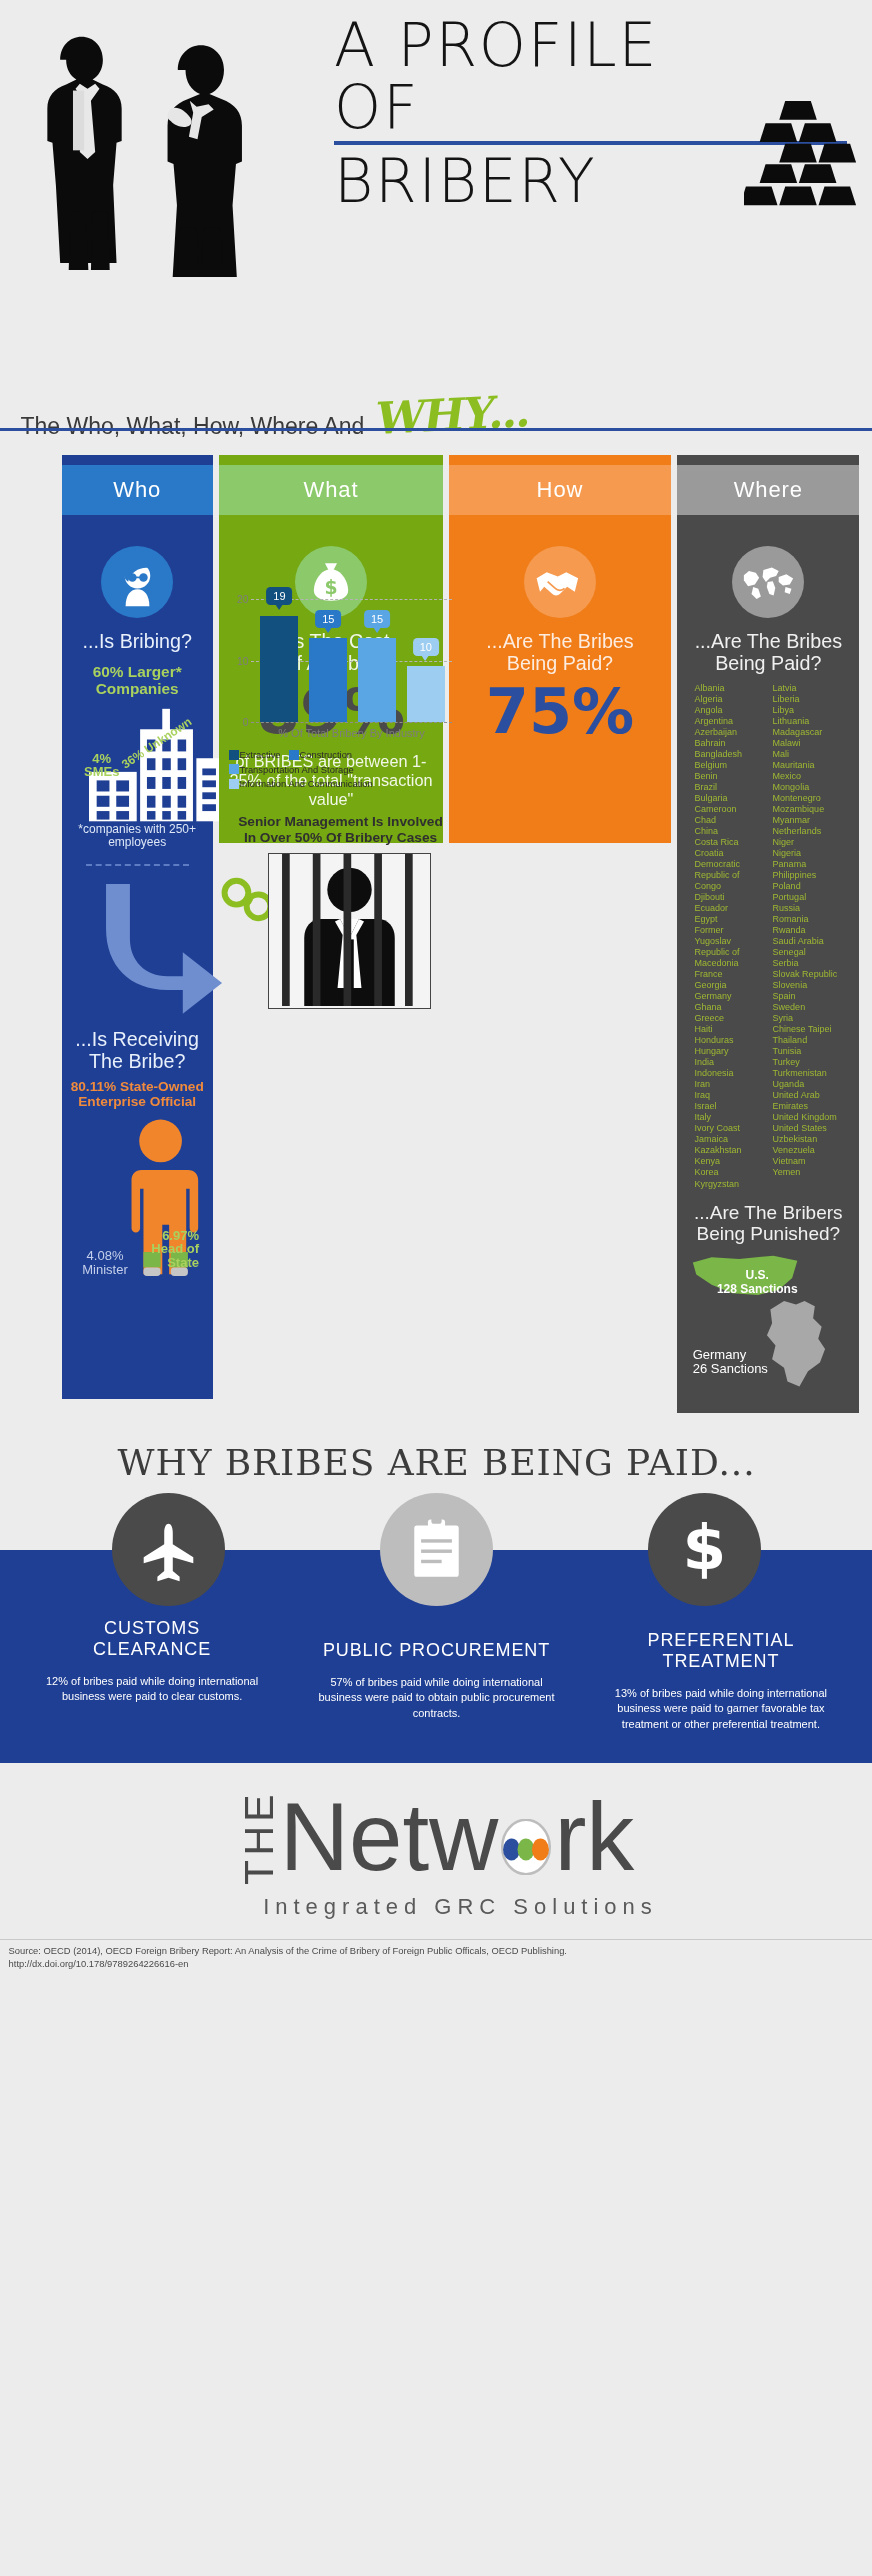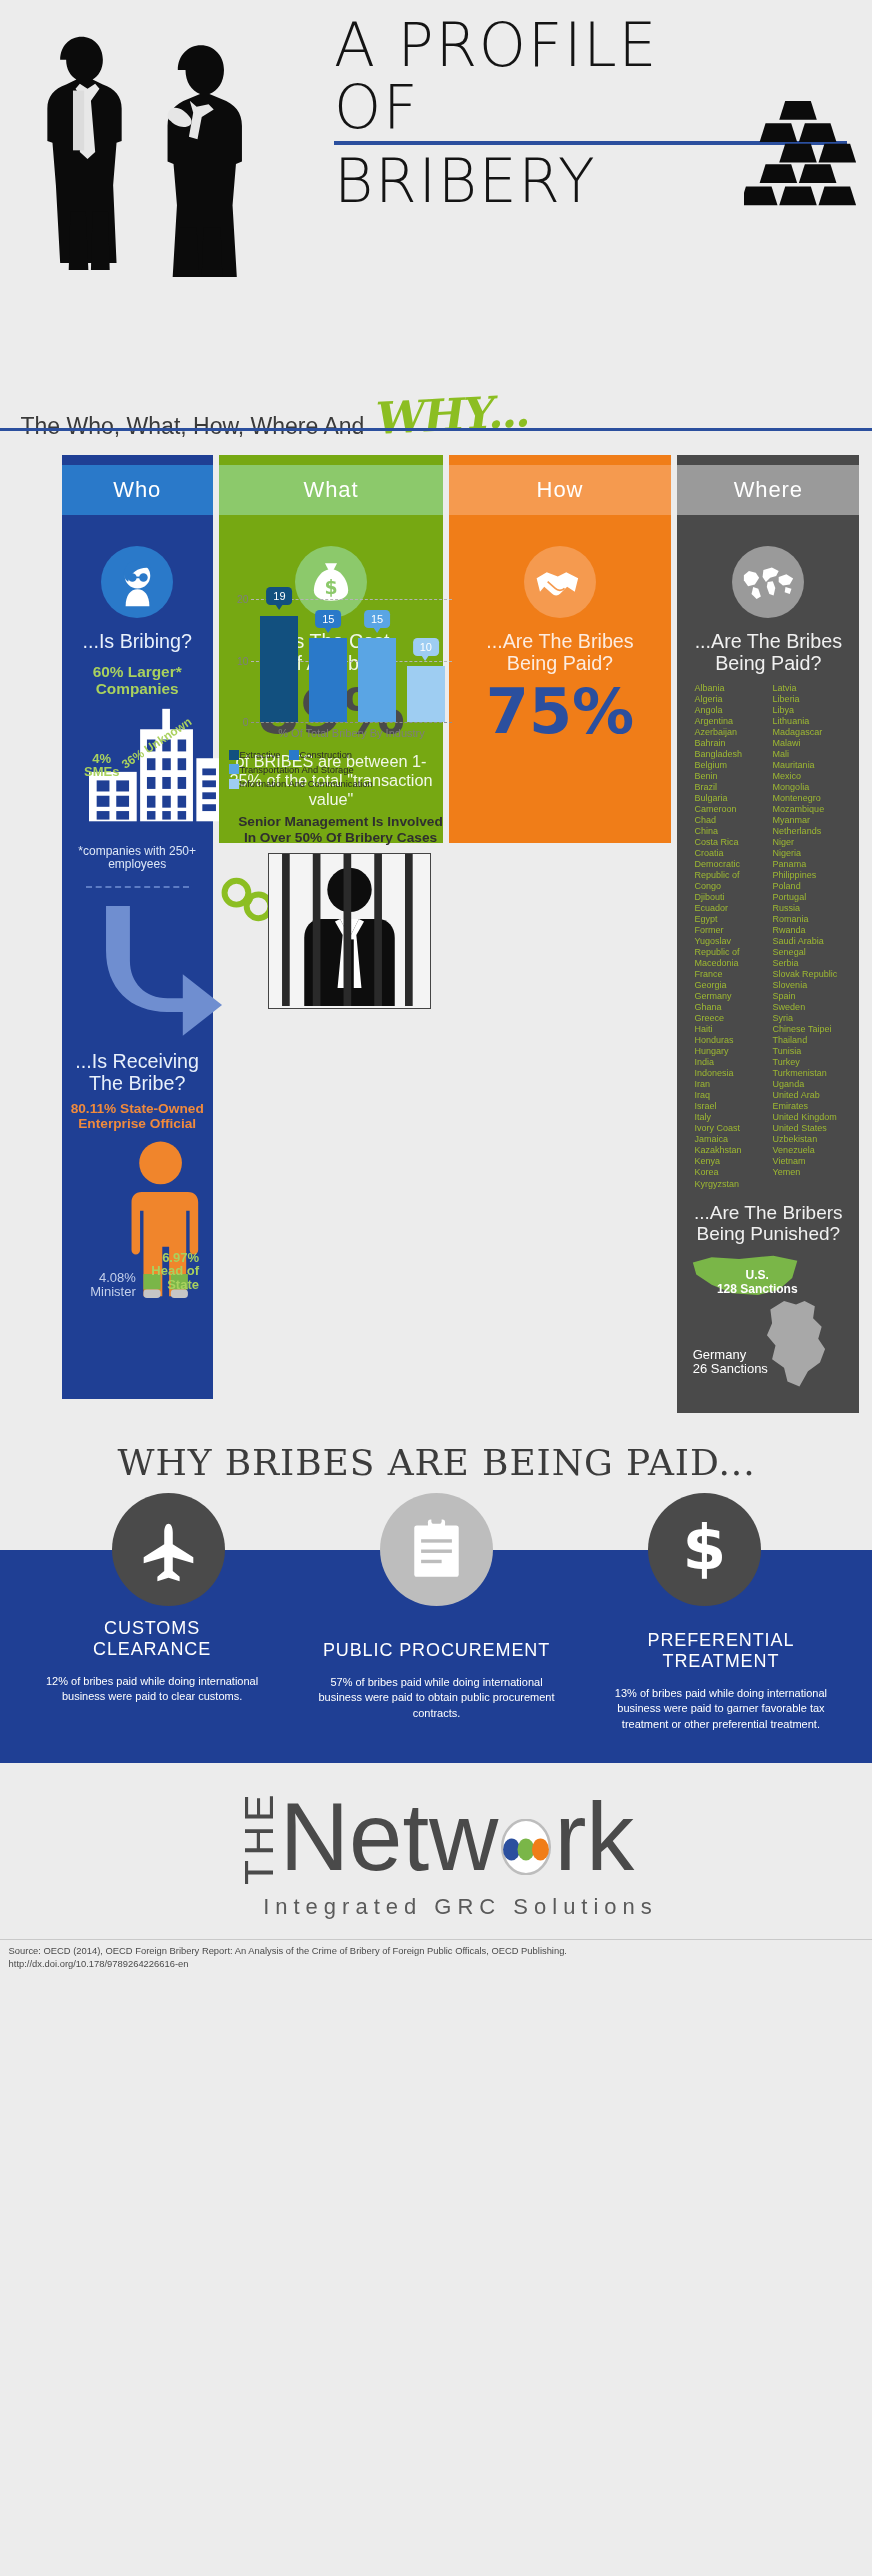--- a/index.html
+++ b/index.html
@@ -77,28 +77,28 @@
   .sub-desc-w { color: #f2f8e8; }
   .sub-desc-h { color: #fdf0e5; }
 
   
   .who-pct-top { color: #a9d15e; font-size: 15.4px; font-weight: bold; line-height: 1.1; margin-top: 12px;}
   .buildings { position: relative; height: 121px; margin-top: 3.4px; }
   .lbl-sme { position: absolute; left: 13.7px; top: 50px; color: #a9d15e; font-size: 13px;
     font-weight: bold; line-height: 1.05; z-index: 3; }
   .lbl-unknown { position: absolute; right: 6.8px; top: 34px; color: #a9d15e; font-size: 12px;
     font-weight: bold; transform: rotate(-34deg); z-index: 3; }
-  .note-small { color: #dde7f7; font-size: 12px; margin-top: 22px; line-height: 1.15; }
+  .note-small { color: #dde7f7; font-size: 12px; margin-top: 0; line-height: 1.15; }
   .dash-div { border-top: 2.6px dashed #5d7cc4; margin: 13.7px 15.4px; }
   .arrow-wrap { height: 145px; position: relative; }
   .who-q2 { font-size: 19.7px; color: #e8f0fb; font-weight: 300; line-height: 1.12; margin-top: 3.4px; }
   .who-so { color: #f08a3c; font-size: 13.7px; font-weight: bold; line-height: 1.14; margin-top: 6.8px; }
   .person-wrap { position: relative; height: 163px; margin-top: 5.1px; }
-  .lbl-minister { position: absolute; left: 20px; bottom: 1.7px; color: #c3cfea; font-size: 13px;
-    line-height: 1.05; text-align: right; }
+  .lbl-minister { position: absolute; left: 12px; bottom: 1.7px; color: #c3cfea; font-size: 13px;
+    line-height: 1.05; text-align: center; }
   .lbl-hos { position: absolute; right: 5.1px; bottom: 8.6px; color: #a9d15e; font-size: 13px;
     line-height: 1.05; text-align: right; font-weight: bold; }
 
   
   .country-cols { display: flex; gap: 5.1px; padding: 3.4px 5.1px 0 8.6px; text-align: left; }
   .country-col { flex: 1; }
   .country-col div { color: #9db832; font-size: 9px; line-height: 1.225; white-space: nowrap; }
   .where-q2 { font-size: 19px; color: #f0f0f0; font-weight: 300; line-height: 1.12;
     margin-top: 12px; text-align: center; }
   .punish-wrap { position: relative; height: 150px; margin-top: 3.4px; }

